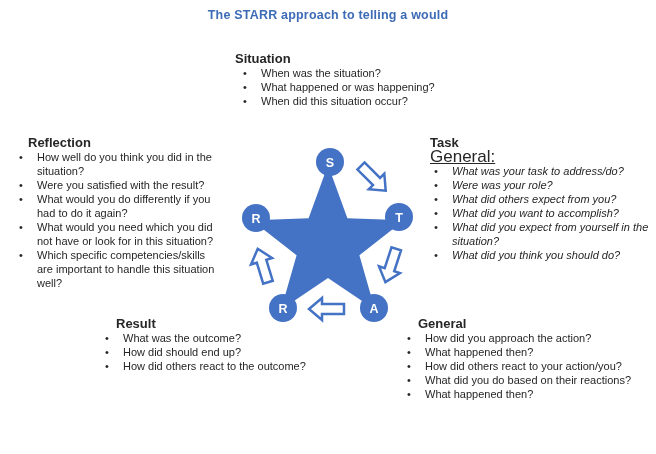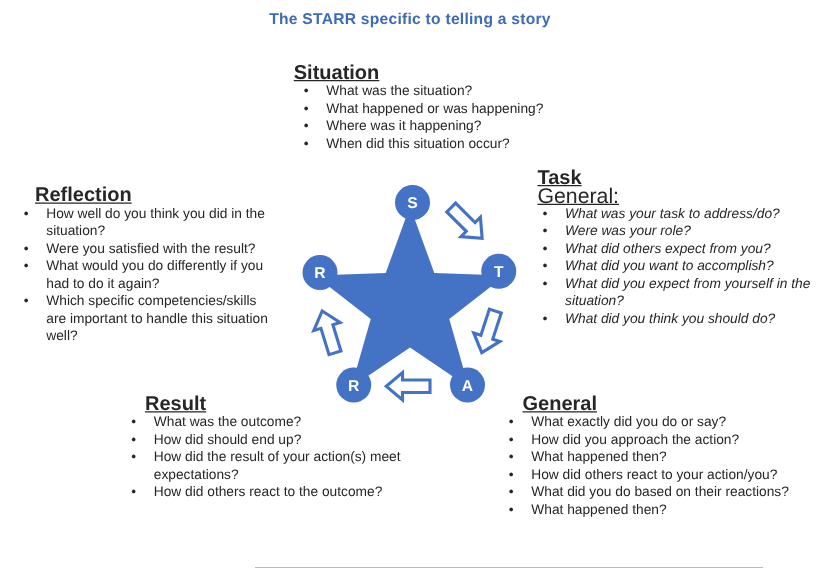--- a/index.html
+++ b/index.html
@@ -13,22 +13,21 @@
   }
   .slide-title {
     position: absolute; left: 0; top: 8px; width: 100%;
     text-align: center;
     font-size: 12.5px; font-weight: bold;
     color: var(--title-color);
     letter-spacing: 0.2px;
   }
   .section { position: absolute; color: var(--body-text); }
   .heading {
-    font-size: 16px; font-weight: bold;
-    text-decoration: underline;
+    font-size: 13px; font-weight: bold;
     line-height: 14px;
   }
   .sublabel {
     font-size: 17px; font-weight: normal;
     text-decoration: underline;
     line-height: 14px;
   }
   .bullets { list-style: none; margin: 0; padding: 0; }
   .bullets li {
     position: relative;
@@ -38,21 +37,21 @@
     white-space: pre-line;
   }
   .bullets li::before {
     content: "\2022";
     position: absolute; left: 8px; top: 0;
     font-size: 11px;
   }
   
   #sec-situation  { left: 235px; top: 52px;  width: 215px; }
   #sec-reflection { left: 11px;  top: 136px; width: 250px; }
-  #sec-reflection .heading { margin-left: 17px; margin-top: 14px; }
+  #sec-reflection .heading { margin-left: 17px; }
   #sec-task       { left: 430px; top: 136px; width: 235px; }
   #sec-task .bullets li { padding-left: 22px; font-style: italic; }
   #sec-task .bullets li::before { left: 4px; }
   #sec-result     { left: 97px;  top: 317px; width: 255px; }
   #sec-result .heading { margin-left: 19px; }
   #sec-action     { left: 399px; top: 317px; width: 255px; }
   #sec-action .heading { margin-left: 19px; }
   
   #star-svg { position: absolute; left: 0; top: 0; }
   .star-shape  { fill: var(--shape-blue); }
@@ -68,21 +67,21 @@
     stroke: var(--shape-blue);
     stroke-width: 2.5;
     stroke-linejoin: miter;
   }
 </style>
 </head>
 <body>
 
 <div id="slide">
 
-  <div class="slide-title">The STARR specific to telling a story</div>
+  <div class="slide-title">The STARR approach to telling a would</div>
 
   <svg id="star-svg" width="656" height="454" viewBox="0 0 656 454">
     <polygon class="star-shape" points="328,165 347.4,218.3 404.1,220.3 359.4,255.2 375,309.7 328,278 281,309.7 296.6,255.2 251.9,220.3 308.6,218.3"></polygon>
 
     <g>
       <path class="flow-arrow" transform="translate(373,178) rotate(45)" d="M -17,-5 L 5,-5 L 5,-11 L 18,0 L 5,11 L 5,5 L -17,5 Z"></path>
     </g>
     <g>
       <path class="flow-arrow" transform="translate(391,265) rotate(108)" d="M -17,-5 L 5,-5 L 5,-11 L 18,0 L 5,11 L 5,5 L -17,5 Z"></path>
     </g>
@@ -111,35 +110,36 @@
     </g>
     <g>
       <circle class="node-circle" cx="256" cy="218" r="14"></circle>
       <text class="node-letter" x="256" y="222.5">R</text>
     </g>
   </svg>
 
   <div class="section" id="sec-situation">
     <div class="heading">Situation</div>
     <ul class="bullets">
-      <li>What was the situation?</li>
+      <li>When was the situation?</li>
       <li>What happened or was happening?</li>
-      <li>Where was it happening?</li>
       <li>When did this situation occur?</li>
     </ul>
   </div>
 
   <div class="section" id="sec-reflection">
     <div class="heading">Reflection</div>
     <ul class="bullets">
       <li>How well do you think you did in the
 situation?</li>
       <li>Were you satisfied with the result?</li>
       <li>What would you do differently if you
 had to do it again?</li>
+      <li>What would you need which you did
+not have or look for in this situation?</li>
       <li>Which specific competencies/skills
 are important to handle this situation
 well?</li>
     </ul>
   </div>
 
   <div class="section" id="sec-task">
     <div class="heading">Task</div>
     <div class="sublabel">General:</div>
     <ul class="bullets">
@@ -153,30 +153,27 @@
 situation?</li>
       <li>What did you think you should do?</li>
     </ul>
   </div>
 
   <div class="section" id="sec-result">
     <div class="heading">Result</div>
     <ul class="bullets">
       <li>What was the outcome?</li>
       <li>How did should end up?</li>
-      <li>How did the result of your action(s) meet
-expectations?</li>
       <li>How did others react to the outcome?</li>
     </ul>
   </div>
 
   <div class="section" id="sec-action">
     <div class="heading">General</div>
     <ul class="bullets">
-      <li>What exactly did you do or say?</li>
       <li>How did you approach the action?</li>
       <li>What happened then?</li>
       <li>How did others react to your action/you?</li>
       <li>What did you do based on their reactions?</li>
       <li>What happened then?</li>
     </ul>
   </div>
 
 </div>
 

